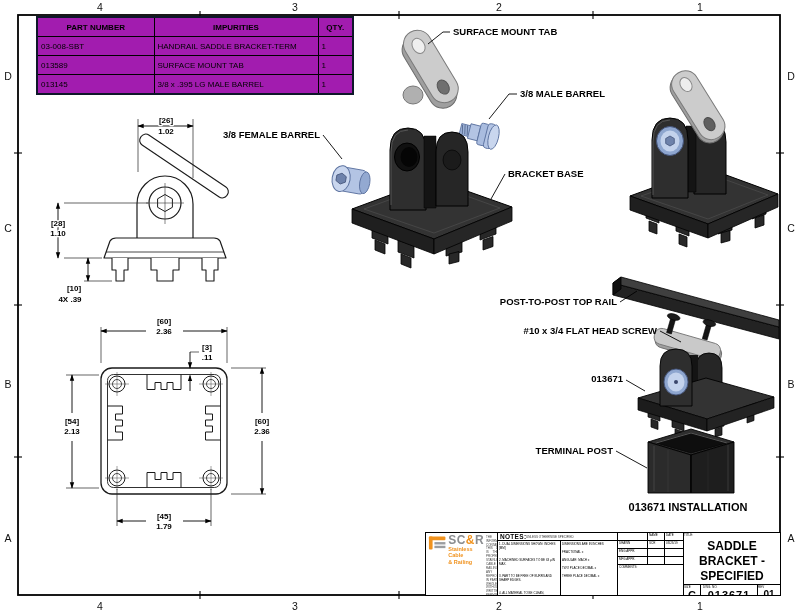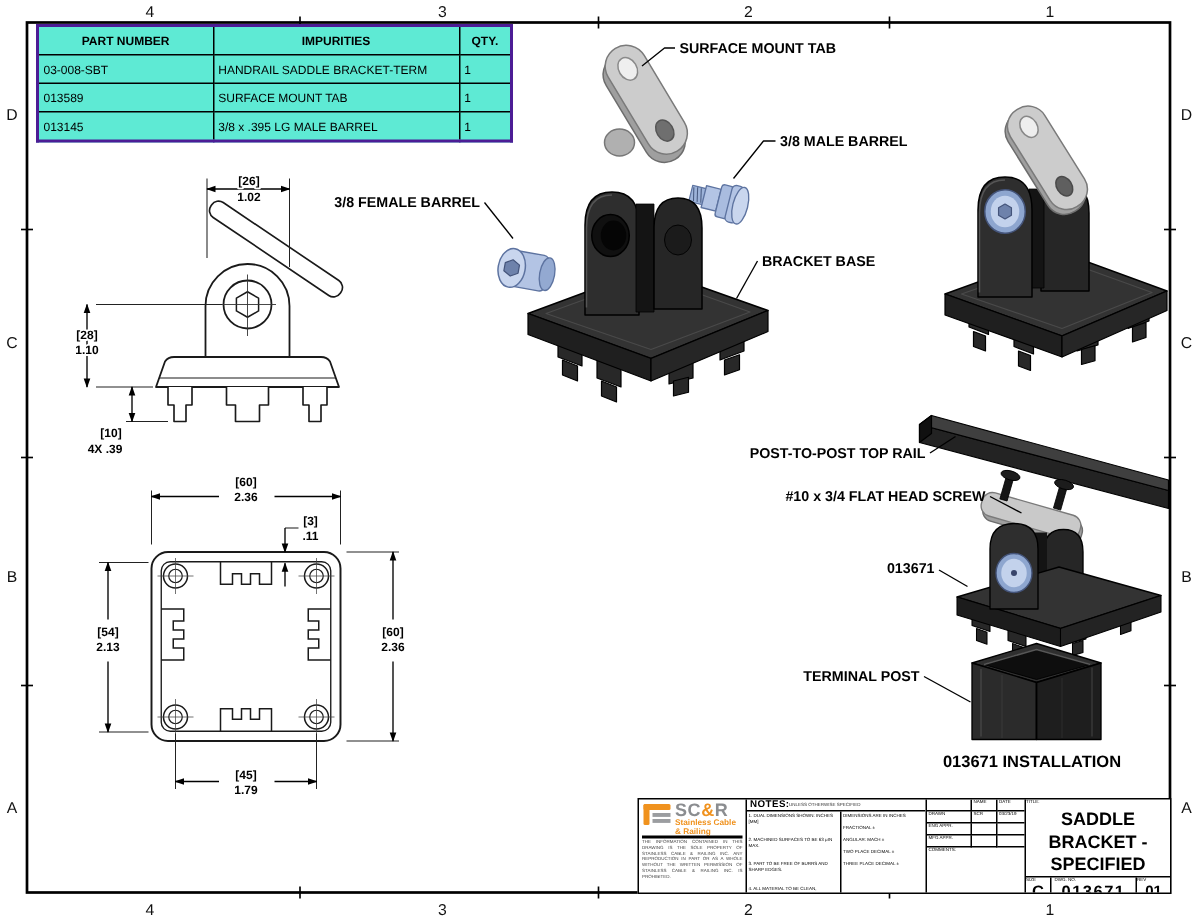--- a/index.html
+++ b/index.html
@@ -7,33 +7,33 @@
          font-family:"Liberation Sans",sans-serif;color:#000}
   svg.art{position:absolute;left:0;top:0}
   svg text{font-family:"Liberation Sans",sans-serif}
   .zone{font-size:10.5px;fill:#111;text-anchor:middle}
   .dimtxt{font-size:8px;font-weight:700;fill:#000;text-anchor:middle;
           paint-order:stroke;stroke:#fff;stroke-width:2.5px}
   .lbl{font-size:9.5px;font-weight:700;fill:#000}
   .cap{font-size:11px;font-weight:700;fill:#000;text-anchor:middle}
 
   
-  .pt{position:absolute;left:24px;top:16px;width:316px;border-collapse:collapse;
-      table-layout:fixed;background:#5eead4;border:2px solid #4c1d95}
+  .pt{position:absolute;left:36px;top:16px;width:316px;border-collapse:collapse;
+      table-layout:fixed;background:#a21caf;border:2px solid #0f172a}
   .pt th,.pt td{border:1px solid #000;font-size:8px;height:18px;padding:0 3px;
       overflow:hidden;white-space:nowrap}
   .pt th{font-weight:700;text-align:center}
   .pt td.c{text-align:left}
 
   
   .tb{position:absolute;left:425px;top:532px;width:356px;height:64px;background:#fff;
       border:1.4px solid #000;display:flex;box-sizing:border-box}
   .tb *{box-sizing:border-box}
   .cell{border-right:1px solid #000;position:relative;overflow:hidden}
-  .logo{width:72px;padding:1px 2px;display:flex;flex-direction:column}
+  .logo{width:72px;padding:1px 2px;display:flex;flex-direction:row}
   .logo-top{display:flex;align-items:flex-start;gap:2px;height:23px}
   .brand{font-size:12px;font-weight:700;color:#8B8D90;letter-spacing:.4px;line-height:1}
   .amp{color:#F0921E}
   .brand-sub{font-size:5.5px;font-weight:700;color:#F0921E;line-height:1.15}
   .prop-band{border-top:.6px solid #000;border-bottom:.6px solid #000;height:6px;overflow:hidden}
   .prop-h{font-size:6px;font-weight:700;transform:scale(.55);transform-origin:50% 0;
           text-align:center;white-space:nowrap}
   .fine{font-size:6px;transform:scale(.5);transform-origin:0 0;width:200%;
         color:#444;line-height:1.3;text-align:justify;margin-top:1px}
   .notes{width:120px;display:flex;flex-direction:column}

